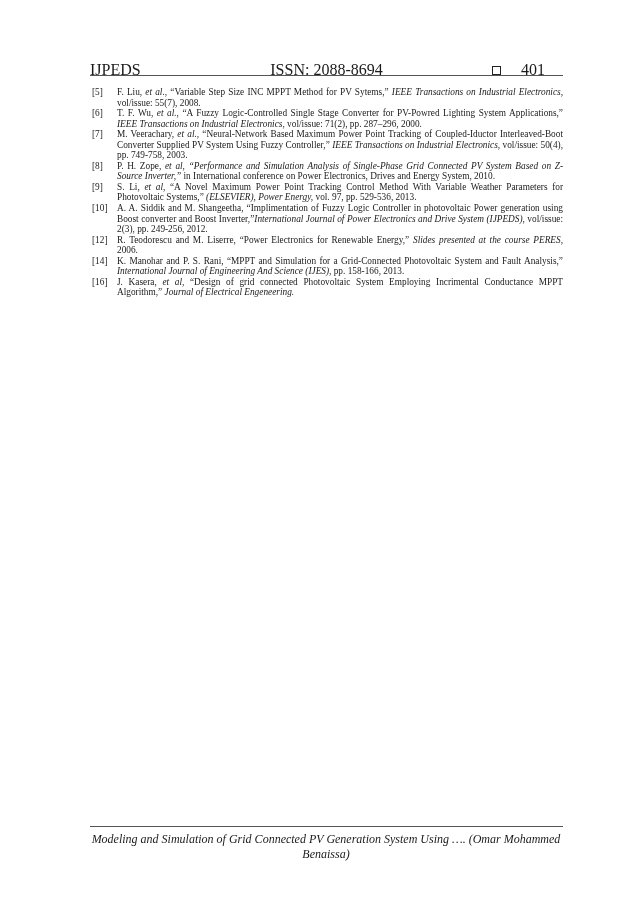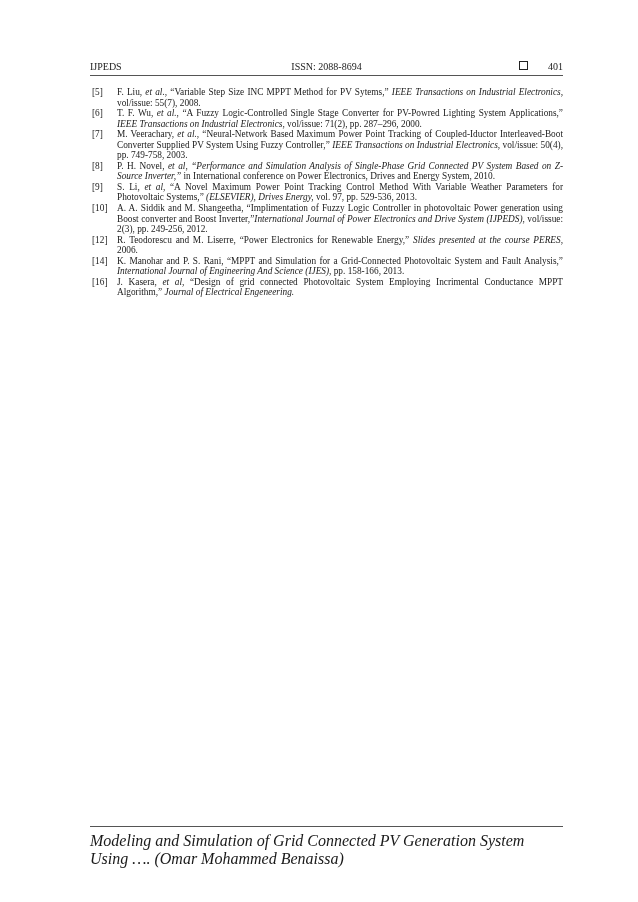--- a/index.html
+++ b/index.html
@@ -1,48 +1,48 @@
 <!DOCTYPE html>
 <html><head>
 <meta charset="utf-8">
 <style>
   html, body { margin:0; padding:0; background:#ffffff; }
   body { width:638px; height:902px; position:relative; overflow:hidden;
          font-family:"Liberation Serif", "DejaVu Serif", serif; color:#1a1a1a; }
   .header { position:absolute; left:90px; top:60px; width:473px; height:15px;
-            border-bottom:1px solid #555; font-size:10px; }
+            border-bottom:1px solid #555; font-size:16px; }
   .header .left { position:absolute; left:0; top:1px; }
   .header .center { position:absolute; left:0; right:0; top:1px; text-align:center; }
-  .header .right { position:absolute; right:0; top:1px;text-align:center; }
+  .header .right { position:absolute; right:18px; top:1px;text-align:center; }
   .header .box { display:inline-block; width:7px; height:7px; border:1px solid #222;
                  margin-right:20px; vertical-align:-0px; }
   .refs { position:absolute; left:92px; top:87px; width:471px; font-size:9.3px; line-height:10.55px; }
   .ref { position:relative; padding-left:25px; text-align:justify; }
   .ref .num { position:absolute; left:0; top:0; }
   .footer { position:absolute; left:90px; top:826px; width:473px; border-top:1px solid #555; }
-  .footer .text { font-size:16px; font-style:italic; text-align:left; padding-top:5px; padding-right:1px; }
+  .footer .text { font-size:12px; font-style:italic; text-align:center; padding-top:5px; padding-right:1px; }
   i { font-style:italic;margin-top:32px; }
 </style>
 </head>
 <body>
 
 <div class="header">
   <span class="left">IJPEDS</span>
   <span class="center">ISSN: 2088-8694</span>
   <span class="right">
     <span class="box"></span><span>401</span>
   </span>
 </div>
 
 <div class="refs" id="refs">
     <div class="ref"><span class="num">[5]</span><span>F. Liu, </span><i>et al.</i><span>, “Variable Step Size INC MPPT Method for PV Sytems,” </span><i>IEEE Transactions on Industrial Electronics,</i><span> vol/issue: 55(7), 2008.</span></div>
     <div class="ref"><span class="num">[6]</span><span>T. F. Wu, </span><i>et al.</i><span>, “A Fuzzy Logic-Controlled Single Stage Converter for PV-Powred Lighting System Applications,” </span><i>IEEE Transactions on Industrial Electronics</i><span>, vol/issue: 71(2), pp. 287–296, 2000.</span></div>
     <div class="ref"><span class="num">[7]</span><span>M. Veerachary, </span><i>et al.</i><span>, “Neural-Network Based Maximum Power Point Tracking of Coupled-Iductor Interleaved-Boot Converter Supplied PV System Using Fuzzy Controller,” </span><i>IEEE Transactions on Industrial Electronics</i><span>, vol/issue: 50(4), pp. 749-758, 2003.</span></div>
-    <div class="ref"><span class="num">[8]</span><span>P. H. Novel, </span><i>et al</i><span>, </span><i>“Performance and Simulation Analysis of Single-Phase Grid Connected PV System Based on Z-Source Inverter,”</i><span> in International conference on Power Electronics, Drives and Energy System, 2010.</span></div>
-    <div class="ref"><span class="num">[9]</span><span>S. Li, </span><i>et al</i><span>, “A Novel Maximum Power Point Tracking Control Method With Variable Weather Parameters for Photovoltaic Systems,” </span><i>(ELSEVIER), Drives Energy,</i><span> vol. 97, pp. 529-536, 2013.</span></div>
+    <div class="ref"><span class="num">[8]</span><span>P. H. Zope, </span><i>et al</i><span>, </span><i>“Performance and Simulation Analysis of Single-Phase Grid Connected PV System Based on Z-Source Inverter,”</i><span> in International conference on Power Electronics, Drives and Energy System, 2010.</span></div>
+    <div class="ref"><span class="num">[9]</span><span>S. Li, </span><i>et al</i><span>, “A Novel Maximum Power Point Tracking Control Method With Variable Weather Parameters for Photovoltaic Systems,” </span><i>(ELSEVIER), Power Energy,</i><span> vol. 97, pp. 529-536, 2013.</span></div>
     <div class="ref"><span class="num">[10]</span><span>A. A. Siddik and M. Shangeetha, “Implimentation of Fuzzy Logic Controller in photovoltaic Power generation using Boost converter and Boost Inverter,”</span><i>International Journal of Power Electronics and Drive System (IJPEDS)</i><span>, vol/issue: 2(3), pp. 249-256, 2012.</span></div>
     <div class="ref"><span class="num">[12]</span><span>R. Teodorescu and M. Liserre, “Power Electronics for Renewable Energy,” </span><i>Slides presented at the course PERES</i><span>, 2006.</span></div>
     <div class="ref"><span class="num">[14]</span><span>K. Manohar and P. S. Rani, “MPPT and Simulation for a Grid-Connected Photovoltaic System and Fault Analysis,” </span><i>International Journal of Engineering And Science (IJES)</i><span>,  pp. 158-166, 2013.</span></div>
     <div class="ref"><span class="num">[16]</span><span>J. Kasera, </span><i>et al</i><span>, “Design of grid connected Photovoltaic System Employing Incrimental Conductance MPPT Algorithm,” </span><i>Journal of Electrical Engeneering.</i></div>
   </div>
 
 <div class="footer">
   <div class="text">Modeling and Simulation of Grid Connected PV Generation System Using …. (Omar Mohammed Benaissa)</div>
 </div>
 

